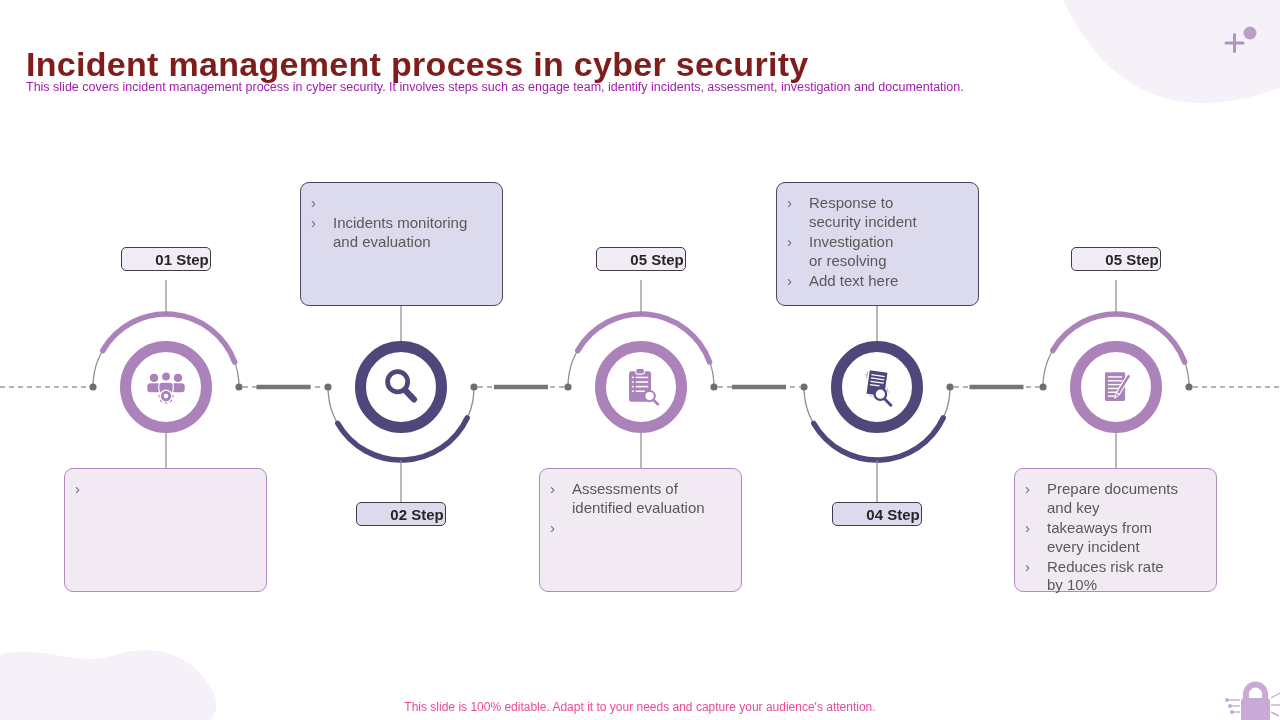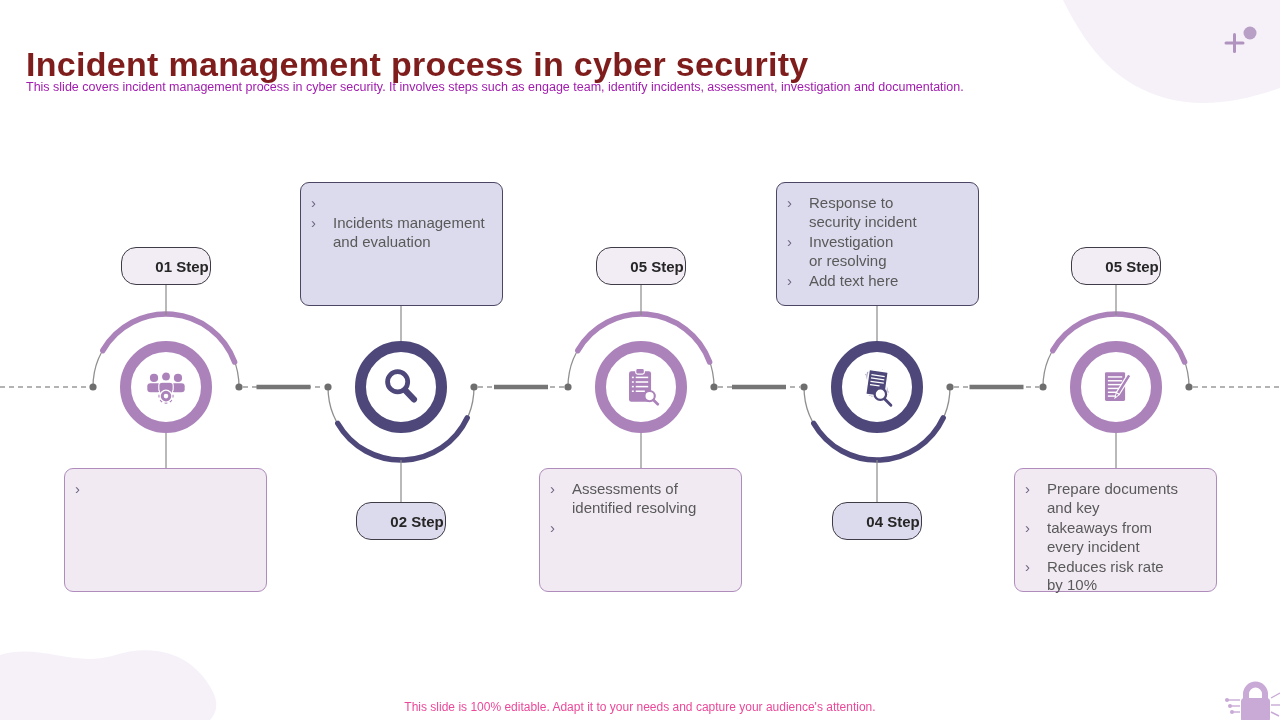--- a/index.html
+++ b/index.html
@@ -9,21 +9,21 @@
   }
   .layer { position:absolute; left:0; top:0; pointer-events:none; }
   .title {
     position:absolute; left:26px; top:22px; font-size:34px; font-weight:bold;
     color:#7f1d1d; letter-spacing:0.3px;
   }
   .subtitle {
     position:absolute; left:26px; top:80px; font-size:12.5px; color:#a21caf;
   }
   .step-label {
-    position:absolute; width:90px; height:38px; border-radius:15px;
+    position:absolute; width:90px; height:24px; border-radius:5px;
     border:1.4px solid #3f3b47; box-sizing:border-box;
     display:flex; align-items:center; justify-content:center;
     font-weight:bold; font-size:15px; color:#262626; z-index:3;padding-left:32px;
   }
   .step-label.odd  { background:#f2ecf4; }
   .step-label.even { background:#dcdbed; }
   .circle {
     position:absolute; width:92px; height:92px; border-radius:50%;
     background:#ffffff; box-sizing:border-box; z-index:3;
     display:flex; align-items:center; justify-content:center;
@@ -182,21 +182,21 @@
         <line x1="28.5" y1="27.5" x2="37.5" y2="37" stroke="#4d4879" stroke-width="6.5" stroke-linecap="round"></line>
       </svg>
     </div>
     <div class="textbox even" style="left:300px;top:182px">
       <ul class="bullets">
         <li>
             <span class="marker">›</span>
           </li>
         <li>
             <span class="marker">›</span>
-            <span class="bullet-text">Incidents management
+            <span class="bullet-text">Incidents monitoring
 and evaluation</span>
           </li>
       </ul>
     </div>
   </div>
 
   <div>
     <div class="step-label odd" style="left:596px;top:247px">05 Step</div>
     <div class="circle odd" style="left:595px;top:341px">
       <svg width="46" height="46" viewBox="0 0 48 48">
@@ -214,21 +214,21 @@
         </g>
         <circle cx="33" cy="33.5" r="5.4" fill="#ffffff" stroke="#ab82ba" stroke-width="2.2"></circle>
         <line x1="37" y1="37.5" x2="41.5" y2="42" stroke="#ab82ba" stroke-width="2.8" stroke-linecap="round"></line>
       </svg>
     </div>
     <div class="textbox odd" style="left:539px;top:468px">
       <ul class="bullets">
         <li>
             <span class="marker">›</span>
             <span class="bullet-text">Assessments of
-identified resolving</span>
+identified evaluation</span>
           </li>
         <li>
             <span class="marker">›</span>
           </li>
       </ul>
     </div>
   </div>
 
   <div>
     <div class="step-label even" style="left:832px;top:502px">04 Step</div>

